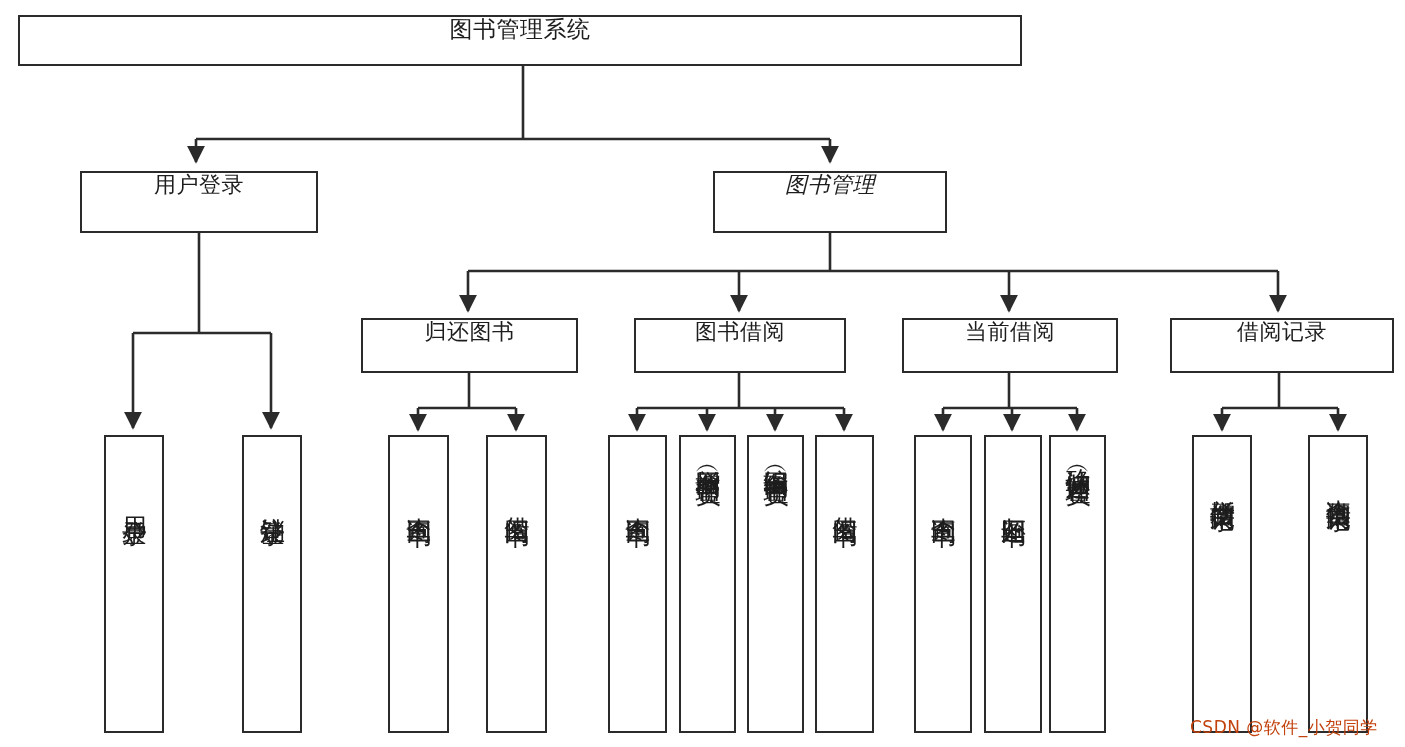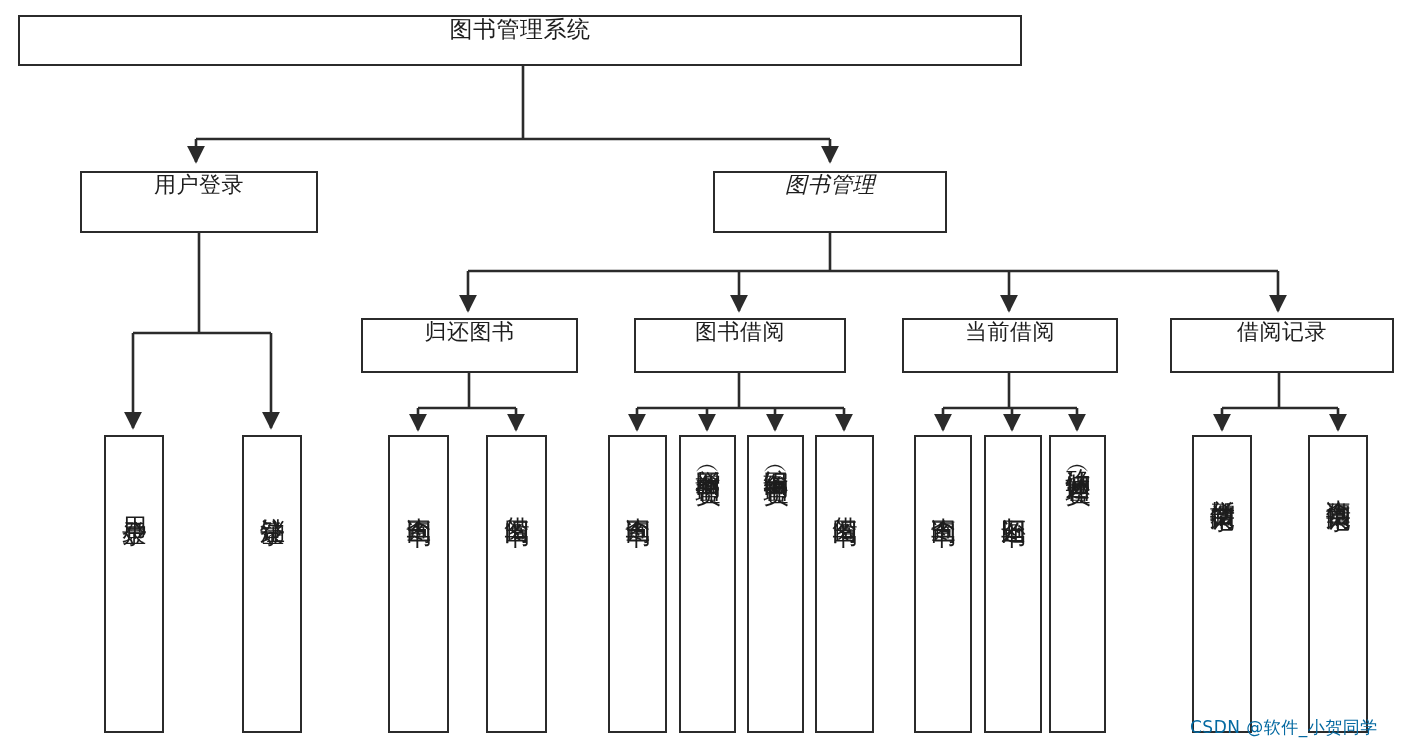--- a/index.html
+++ b/index.html
@@ -61,21 +61,21 @@
   }
   .node.vertical.mid .node-label {
     padding-top: 48px;
   }
   .node.vertical.midlow .node-label {
     padding-top: 30px;
   }
   .watermark {
     position: absolute;
     font-size: 17px;
-    color: #0369a1;
+    color: #c2410c;
     white-space: nowrap;
     z-index: 3;
     letter-spacing: 0.5px;
   }
 </style>
 </head>
 <body>
 
 <div id="canvas">
 

